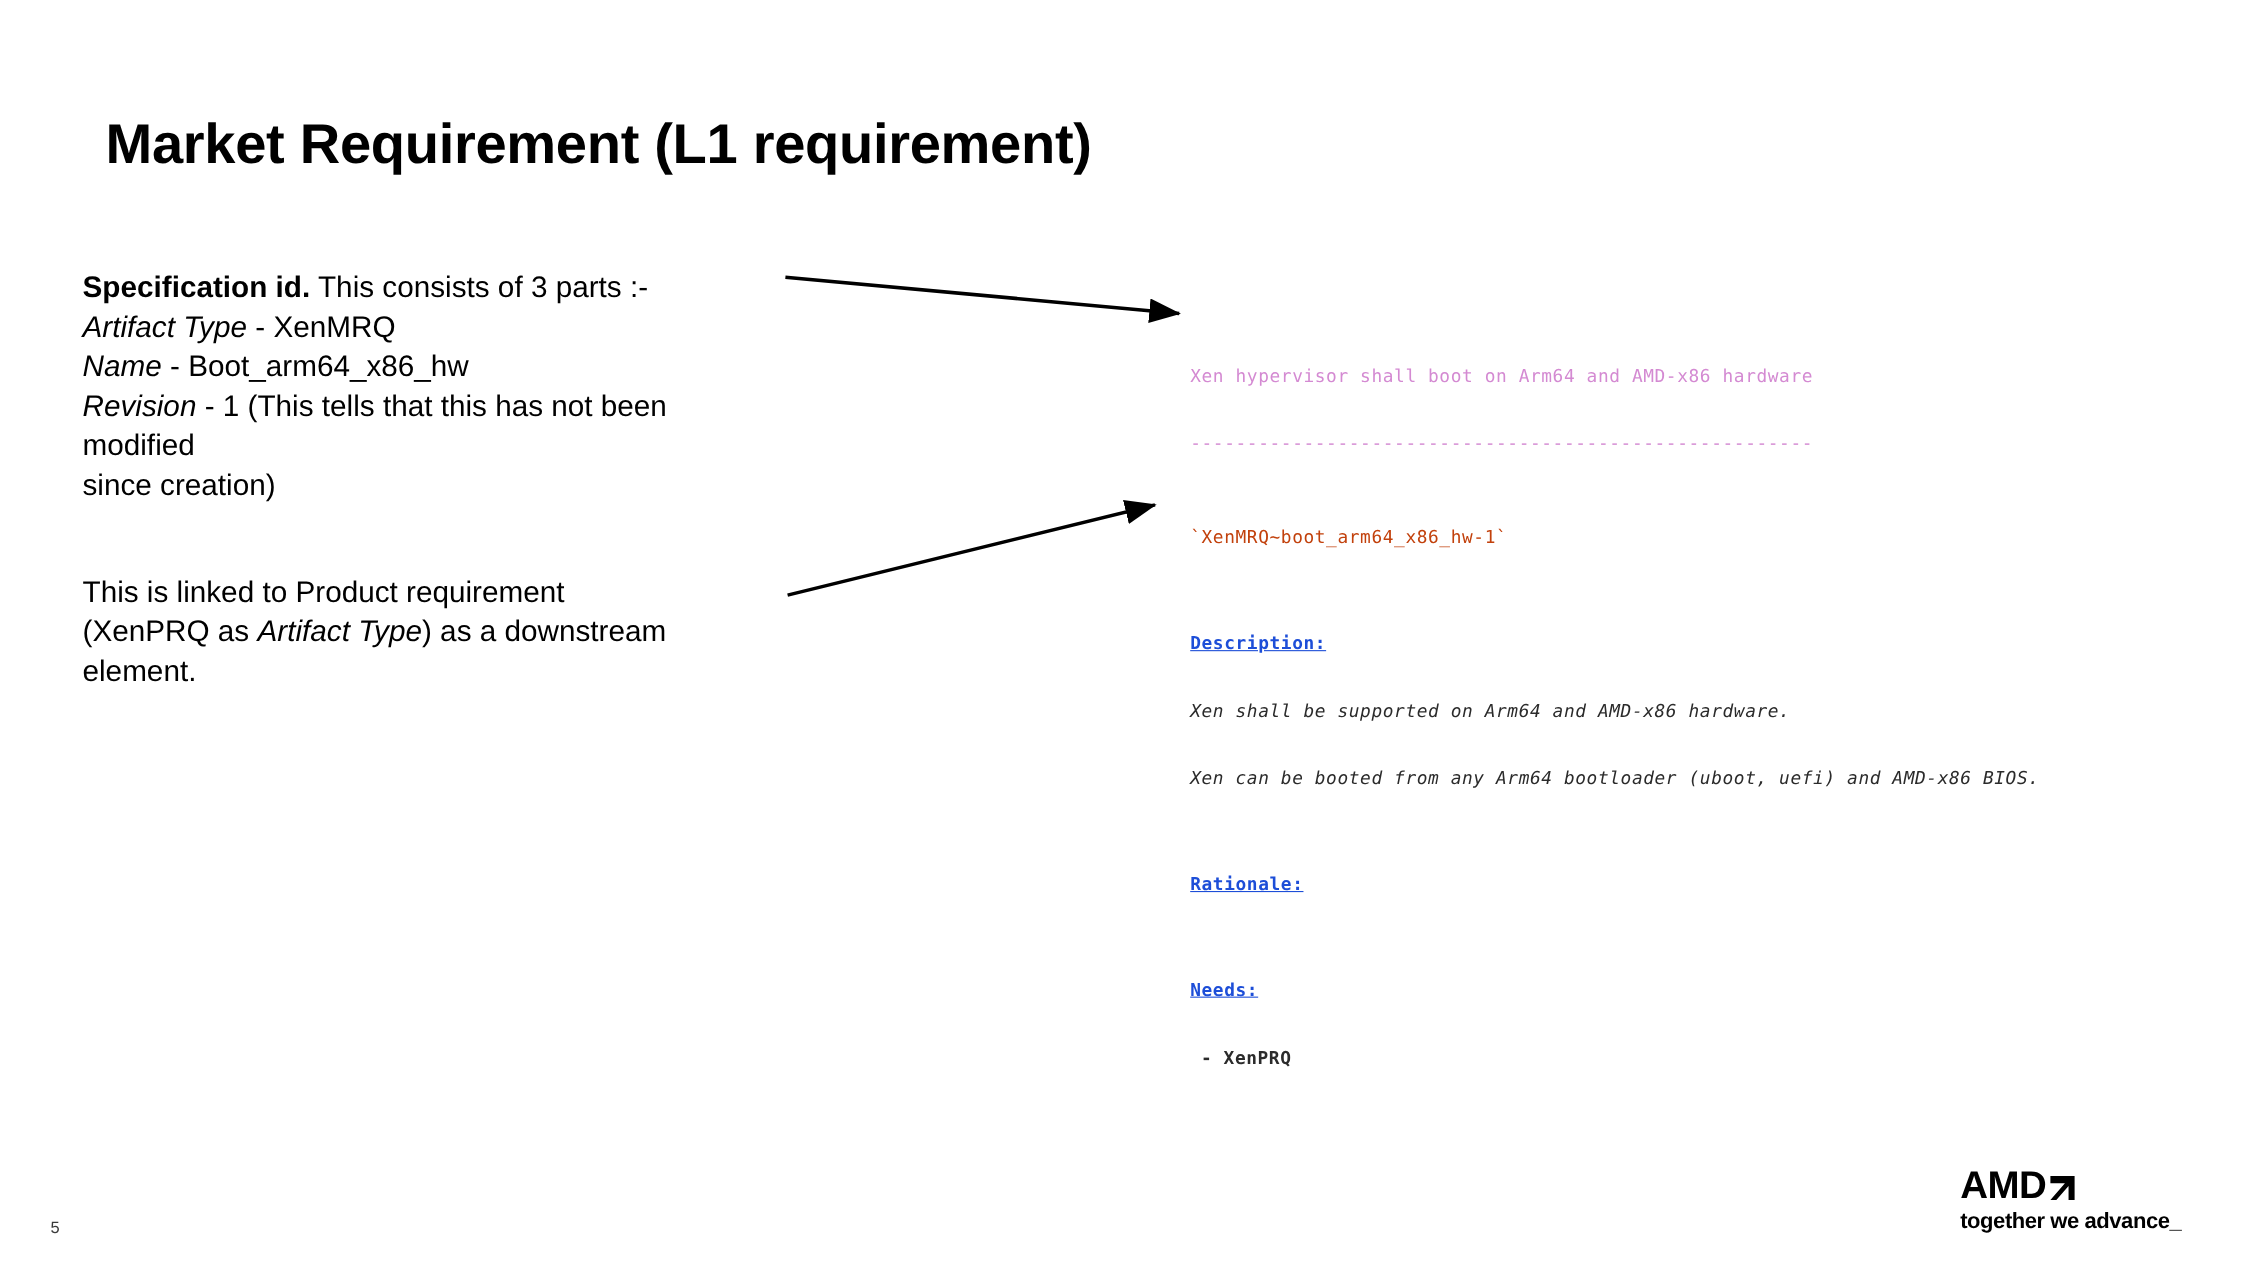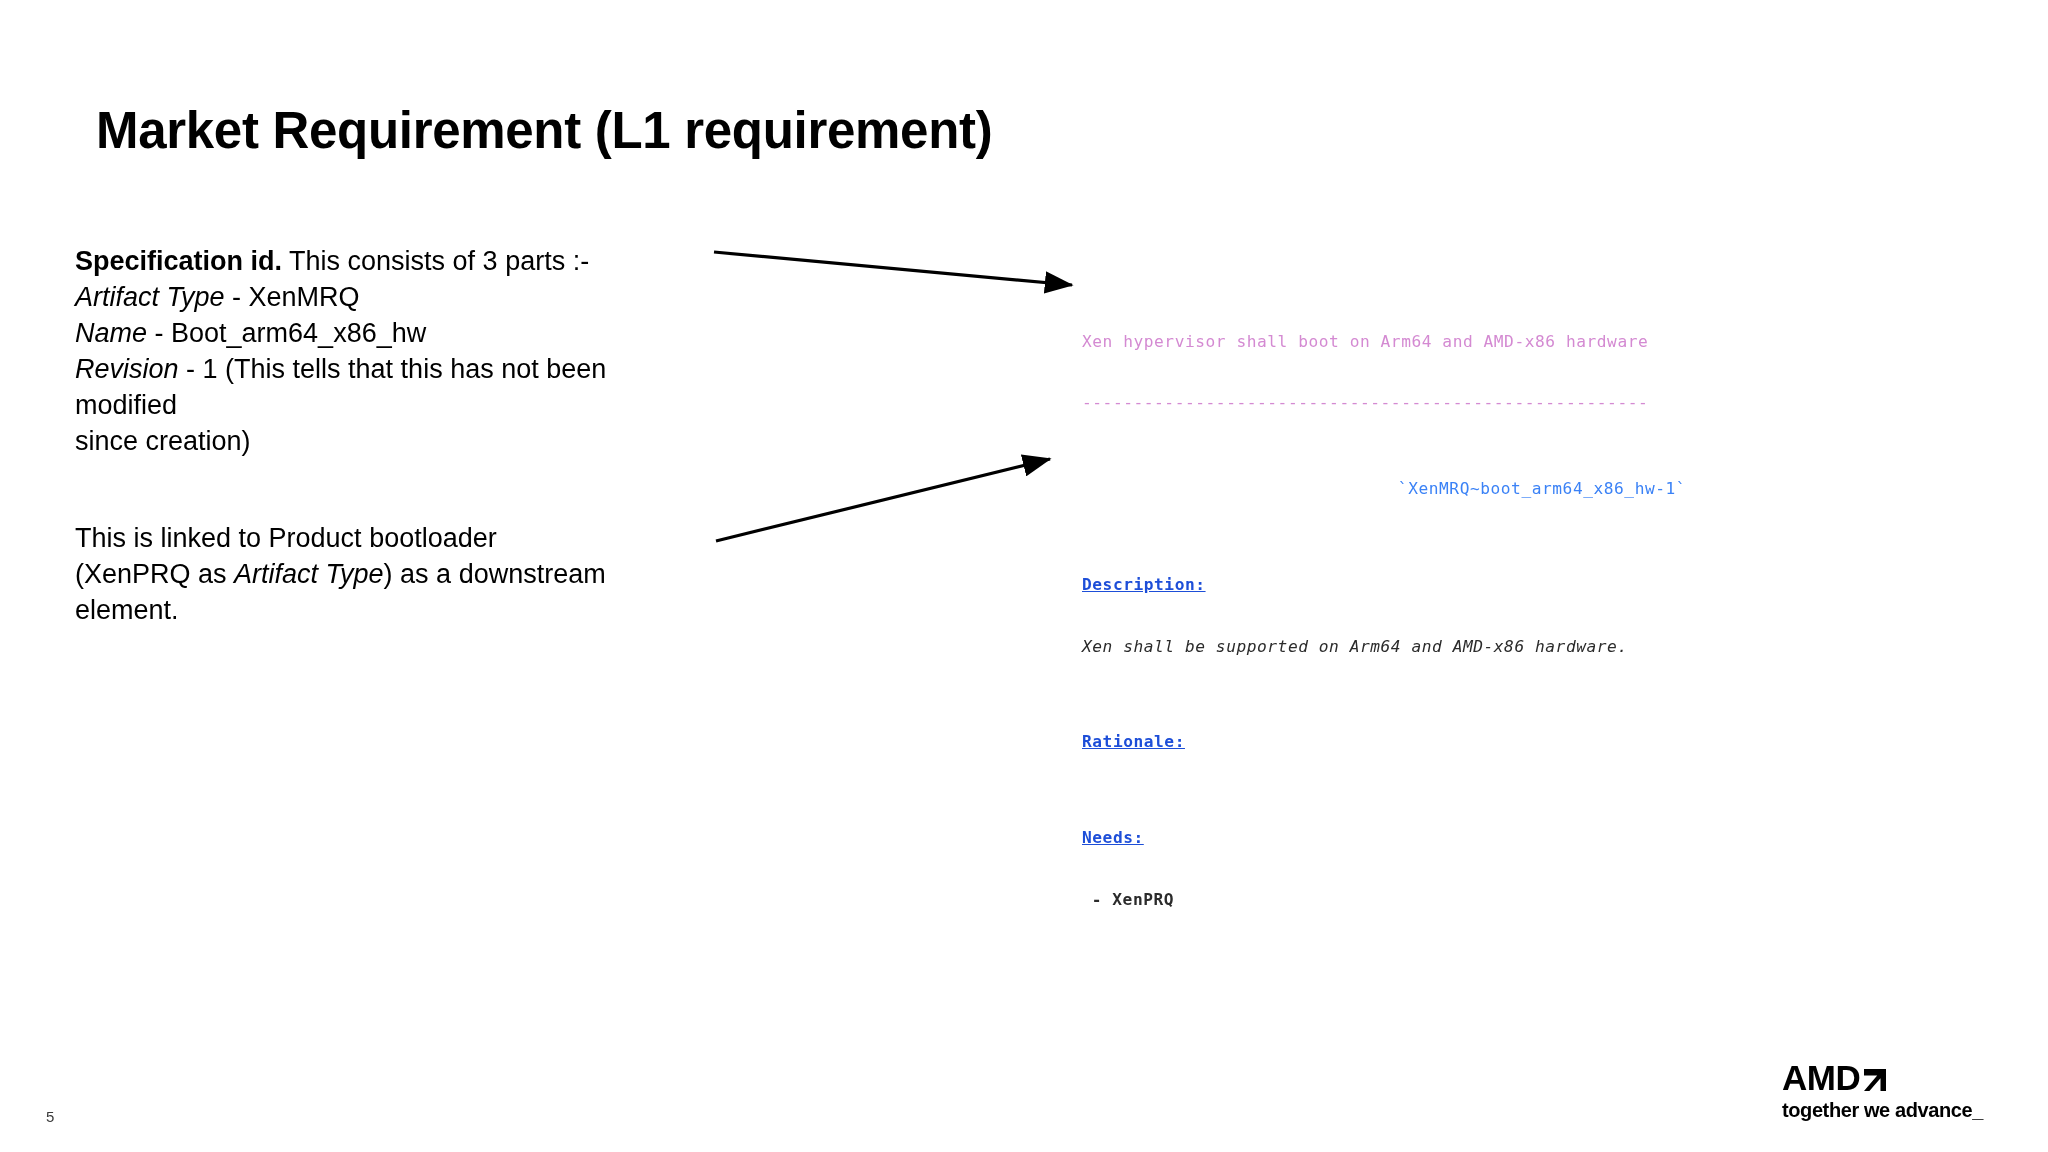--- a/index.html
+++ b/index.html
@@ -76,23 +76,22 @@
   .sec-heading {
     color: #d48ad2;
     font-weight: 500;
   }
   .sec-rule {
     color: #d48ad2;
     letter-spacing: 0.55px;
     margin-bottom: 2px;
   }
   .sec-id {
-    color: #3b82f6;
+    color: #c2410c;
     margin-top: 22px;
-    text-align: center;
   }
   .sec-label {
     color: #1d4ed8;
     font-weight: bold;
     margin-top: 34px;
     text-decoration: underline;
   }
   .sec-body {
     color: #2b2b2b;
     font-style: italic;
@@ -162,21 +161,21 @@
 
   <div class="note-block" id="note-block-1">
     <span class="ln"><b>Specification id.</b><span> This consists of 3 parts :-</span></span>
     <span class="ln"><i>Artifact Type</i><span> - XenMRQ</span></span>
     <span class="ln"><i>Name</i><span> - Boot_arm64_x86_hw</span></span>
     <span class="ln"><i>Revision</i><span> - 1 (This tells that this has not been modified</span></span>
     <span class="ln">since creation)</span>
   </div>
 
   <div class="note-block" id="note-block-2">
-    <span class="ln">This is linked to Product bootloader</span>
+    <span class="ln">This is linked to Product requirement</span>
     <span class="ln"><span>(XenPRQ as </span><i>Artifact Type</i><span>) as a downstream</span></span>
     <span class="ln">element.</span>
   </div>
 
 </div>
 
 <svg id="arrow-layer" viewBox="0 0 2048 1152" width="2048" height="1152">
   <defs>
     <marker id="arrowhead" markerWidth="9" markerHeight="7" refX="8.5" refY="3.5" orient="auto" markerUnits="strokeWidth">
       <polygon points="0 0, 9 3.5, 0 7" fill="#000000"></polygon>
@@ -188,20 +187,21 @@
 
 <div id="spec-panel">
 
   
   <div class="spec-section">
     <div class="sec-heading">Xen hypervisor shall boot on Arm64 and AMD-x86 hardware</div>
     <div class="sec-rule">-------------------------------------------------------</div>
     <div class="sec-id">`XenMRQ~boot_arm64_x86_hw-1`</div>
     <div class="sec-label">Description:</div>
     <div class="sec-body">Xen shall be supported on Arm64 and AMD-x86 hardware.</div>
+    <div class="sec-body">Xen can be booted from any Arm64 bootloader (uboot, uefi) and AMD-x86 BIOS.</div>
     <div class="sec-label">Rationale:</div>
     <div class="sec-label">Needs:</div>
     <div class="sec-needs-item" style="text-indent:1ch;">- XenPRQ</div>
   </div>
 
   <div class="sec-gap-lg"></div>
 
   
   <div class="spec-section">
     

